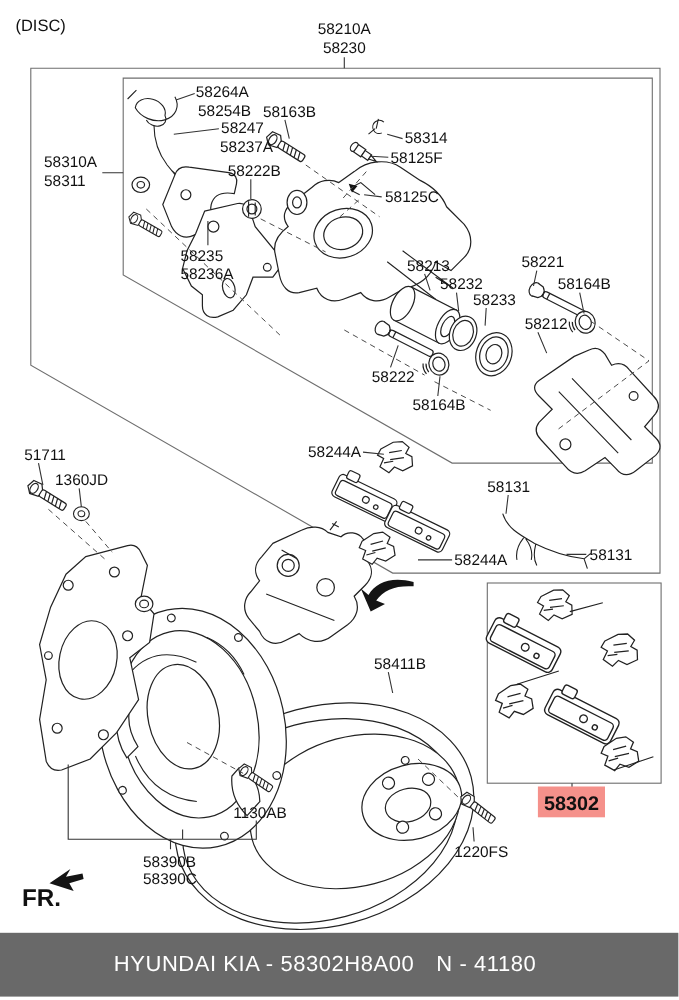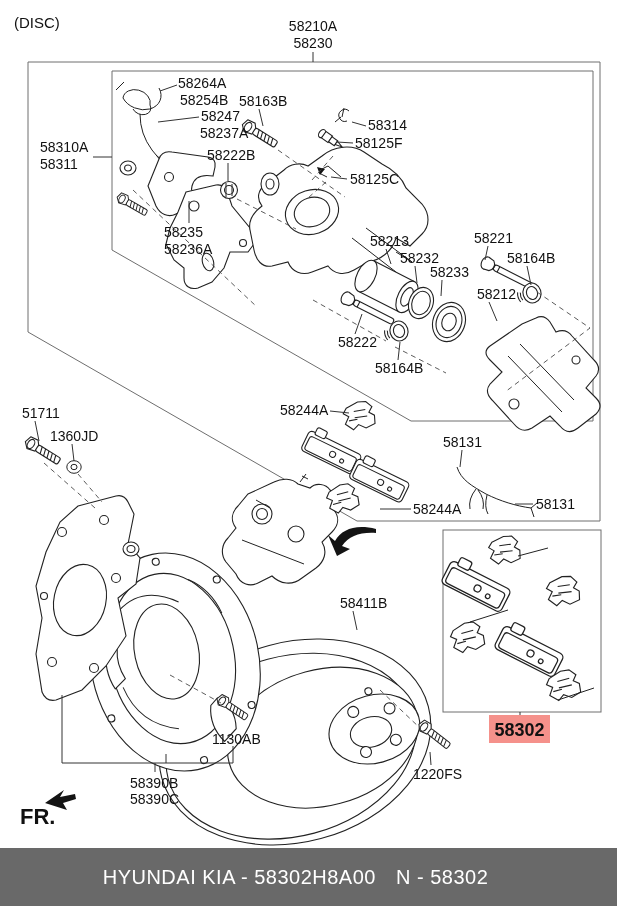--- a/index.html
+++ b/index.html
@@ -269,15 +269,15 @@
   <text x="340" y="608">58411B</text>
   <text x="212" y="744">1130AB</text>
   <text x="130" y="788">58390B</text>
   <text x="130" y="804">58390C</text>
   <text x="413" y="779">1220FS</text>
   <text x="20" y="824" class="fr">FR.</text>
 </svg>
 
 <div class="footer">
   <span>HYUNDAI  KIA - 58302H8A00</span>
-  <span>N - 58302</span>
+  <span>N - 41180</span>
 </div>
 </div>
 
 </body></html>

